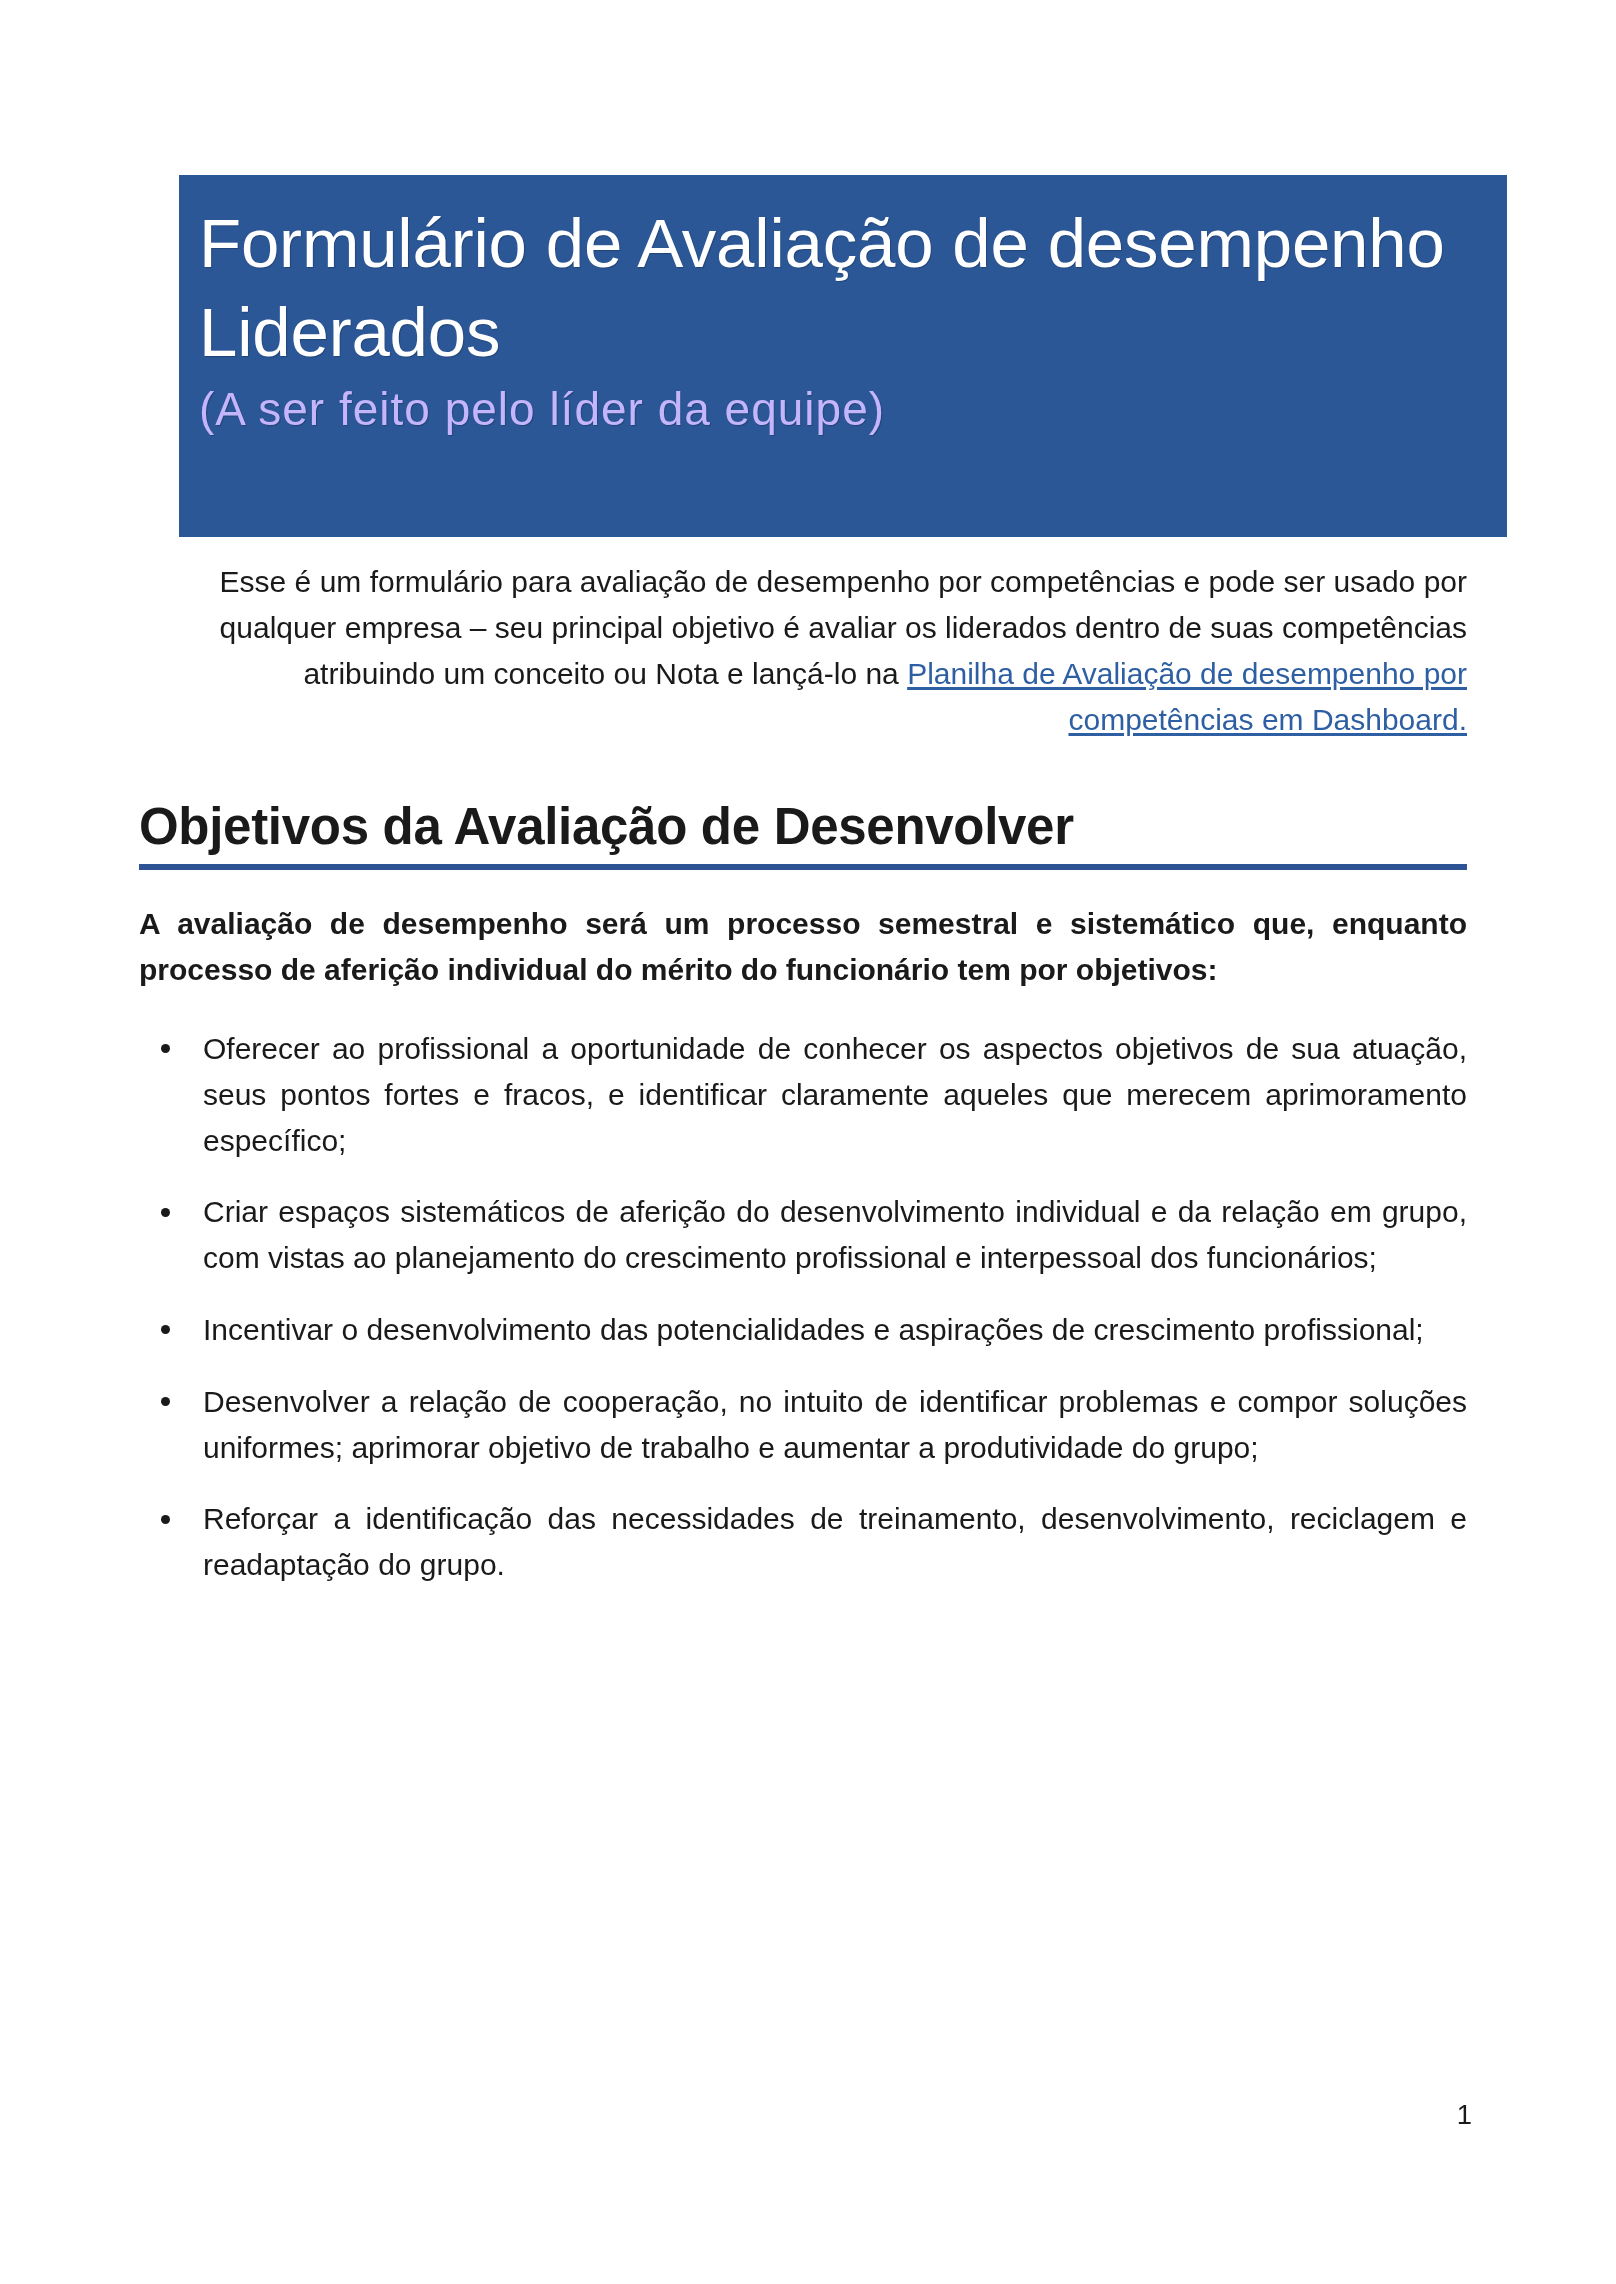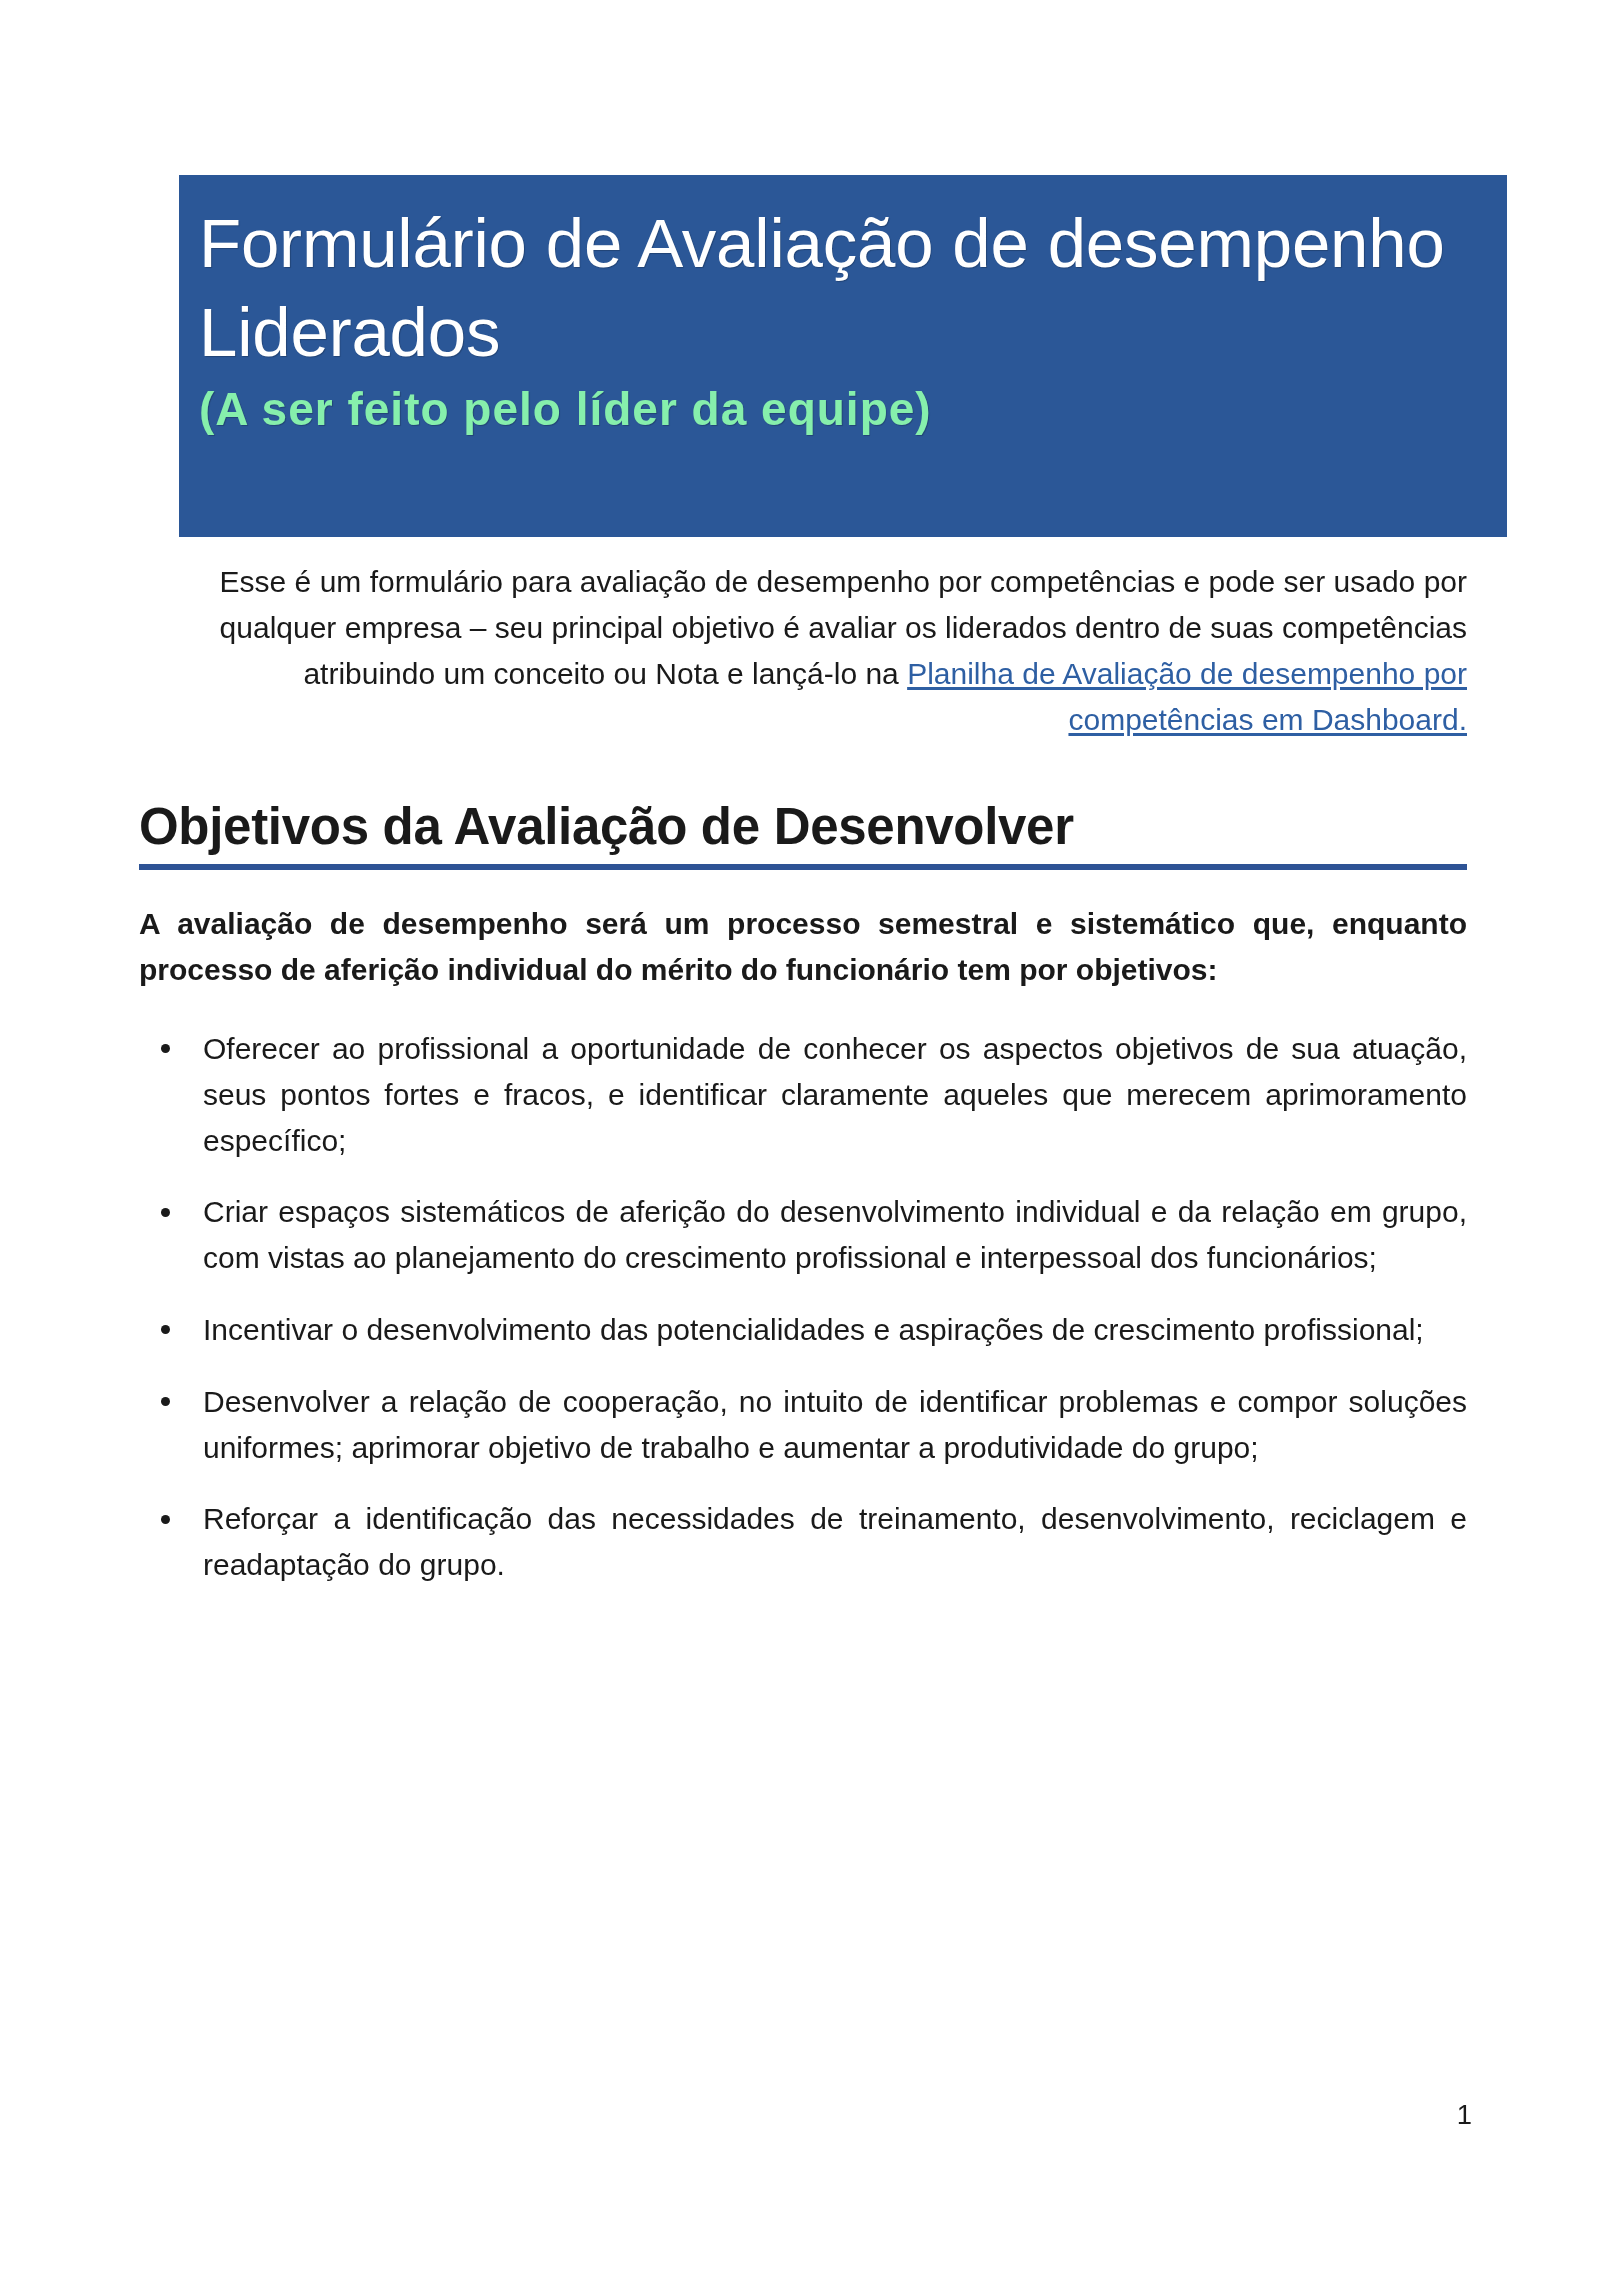--- a/index.html
+++ b/index.html
@@ -43,24 +43,24 @@
     font-size: 69px;
     line-height: 89px;
     color: #FFFFFF;
     letter-spacing: -0.2px;
     margin: 0;
     text-shadow: 0.9px 0.9px 0.9px rgba(0,0,0,0.22);
     white-space: pre-line;
   }
   .title-banner .doc-subtitle {
     font-family: "Liberation Sans", sans-serif;
-    font-weight: 700;
+    font-weight: 400;
     font-size: 46px;
     line-height: 57px;
-    color: #86efac;
+    color: #c4b5fd;
     letter-spacing: 1px;
     margin: 3.7px 0 0 0;
     text-shadow: 0.9px 0.9px 0.9px rgba(0,0,0,0.22);
   }
 
   
   .content {
     position: absolute;
     left: 139px;
     top: 559px;

